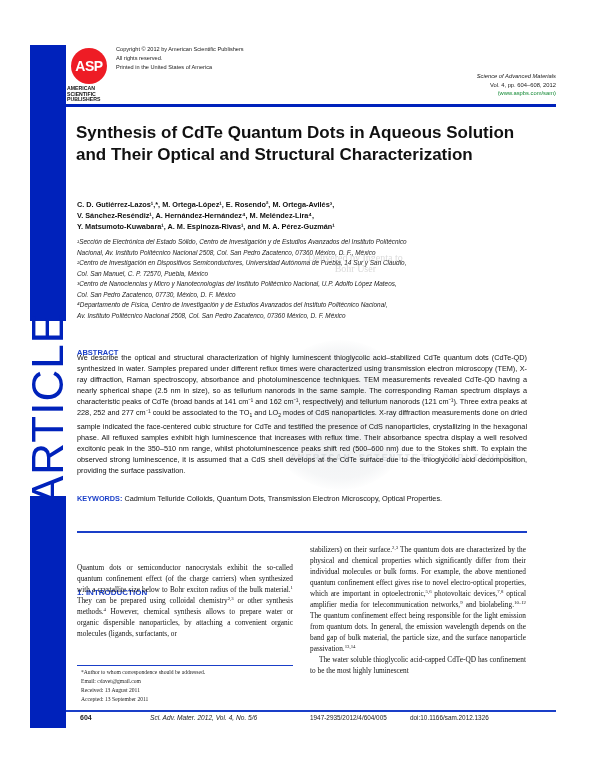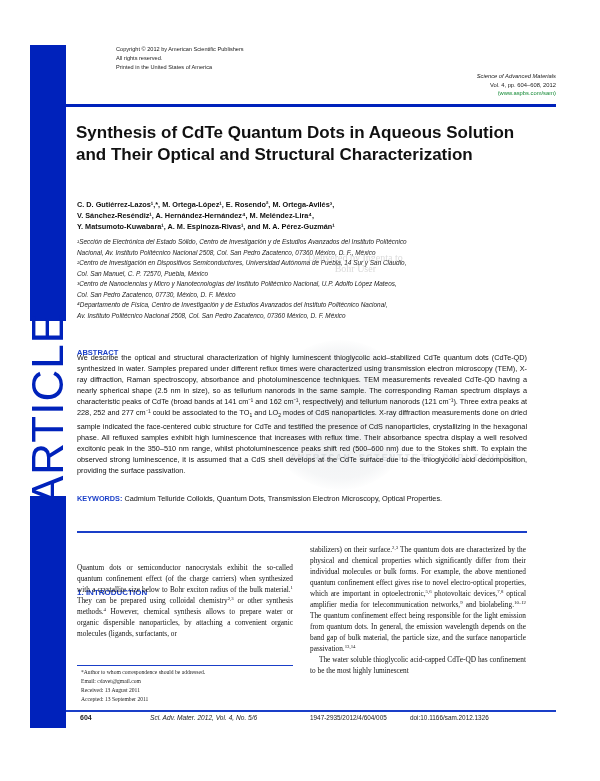--- a/index.html
+++ b/index.html
@@ -69,20 +69,28 @@
 <body>
 
 <div class="page">
 
   <div class="spine-top"></div>
   <div class="article-label">
     <span>ARTICLE</span>
   </div>
   <div class="spine-bottom"></div>
 
+  <div class="logo">
+    <div class="logo-circle">ASP</div>
+    <div class="logo-text">
+      <div>AMERICAN</div>
+      <div>SCIENTIFIC</div>
+      <div>PUBLISHERS</div>
+    </div>
+  </div>
   <div class="copyright">
     <div>Copyright © 2012 by American Scientific Publishers</div>
     <div>All rights reserved.</div>
     <div>Printed in the United States of America</div>
   </div>
   <div class="journal-meta">
     <div class="jname">Science of Advanced Materials</div>
     <div>Vol. 4, pp. 604–608, 2012</div>
     <div class="url">(www.aspbs.com/sam)</div>
   </div>

